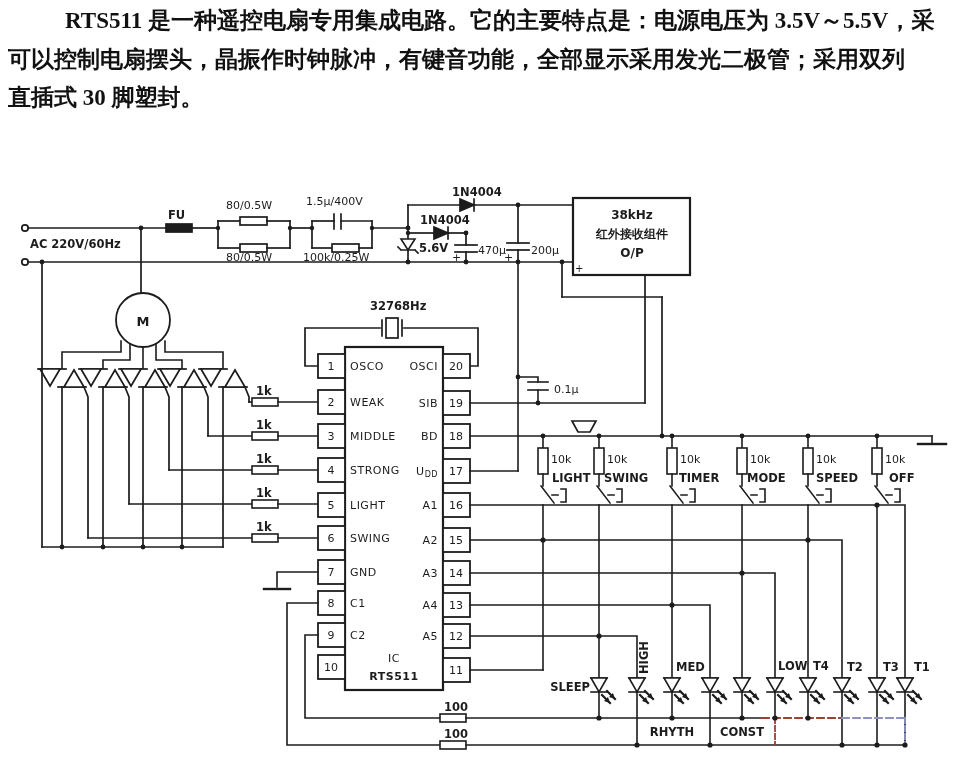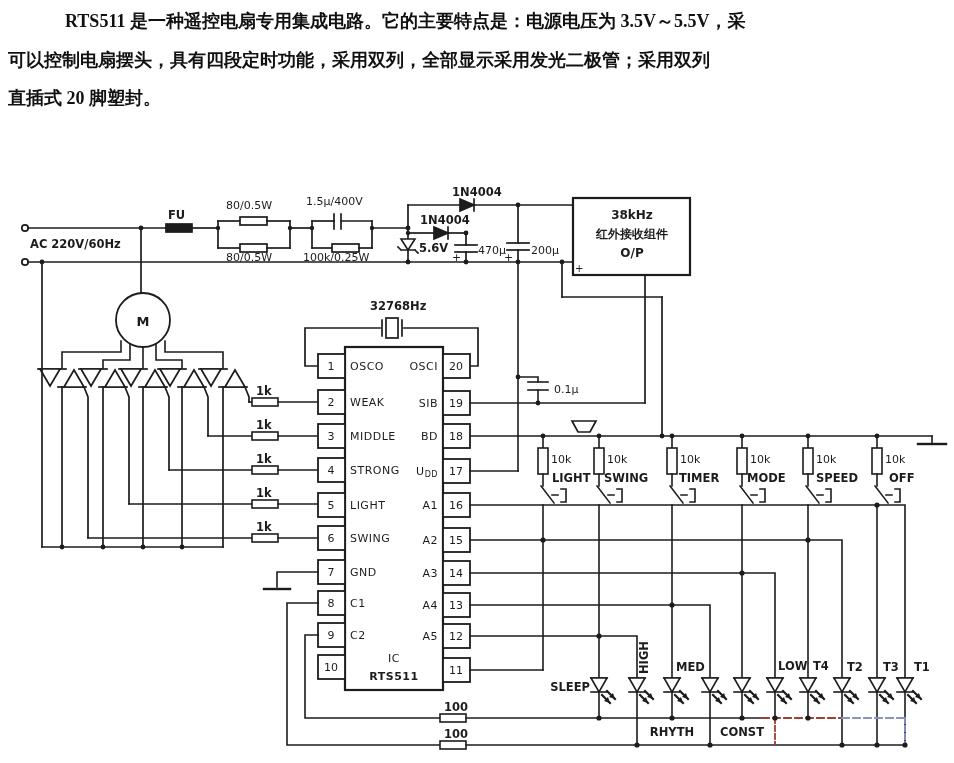--- a/index.html
+++ b/index.html
@@ -1,38 +1,38 @@
 <!DOCTYPE html>
 <html><head>
 <meta charset="utf-8">
 <style>
   html,body{margin:0;padding:0;background:#f7f7f5;}
   .page{position:relative;width:954px;height:763px;background:#ffffff;overflow:hidden;
         font-family:"DejaVu Sans","Liberation Sans",sans-serif;color:#1c1c1c;}
   .intro{position:absolute;left:8px;top:2px;width:942px;
          font-family:"Liberation Serif","DejaVu Serif",serif;
-         font-weight:700;font-size:18px;line-height:38.5px;color:#111;}
+         font-weight:700;font-size:23px;line-height:38.5px;color:#111;}
   .intro .ln{white-space:nowrap;}
   .intro .indent{padding-left:57px;}
   svg text{font-family:"DejaVu Sans","Liberation Sans",sans-serif;fill:#1c1c1c;}
   .lbl{font-size:11px;}
   .lbl-b{font-size:11.5px;font-weight:bold;}
   .pin{font-size:11px;}
   .icl{font-size:11px;letter-spacing:.5px;}
   .cjk{font-size:12px;font-weight:bold;}
 </style>
 </head>
 <body>
 
 <div class="page">
 
   <div class="intro">
     <div class="ln indent">RTS511 是一种遥控电扇专用集成电路。它的主要特点是：电源电压为 3.5V～5.5V，采</div>
-    <div class="ln">可以控制电扇摆头，具有四段定时功能，采用双列，全部显示采用发光二极管；采用双列</div>
-    <div class="ln">直插式 20 脚塑封。</div>
+    <div class="ln">可以控制电扇摆头，晶振作时钟脉冲，有键音功能，全部显示采用发光二极管；采用双列</div>
+    <div class="ln">直插式 30 脚塑封。</div>
   </div>
 
   <svg width="954" height="763" viewBox="0 0 954 763" style="position:absolute;left:0;top:0;" stroke-linecap="square" fill="none">
 
     <g stroke="#1c1c1c" stroke-width="1.7">
       <circle cx="25" cy="228" r="3.2"></circle>
       <circle cx="25" cy="262" r="3.2"></circle>
       <line x1="28" y1="228" x2="166" y2="228"></line>
 
       <rect x="166" y="224" width="26" height="8" fill="#1c1c1c"></rect>

